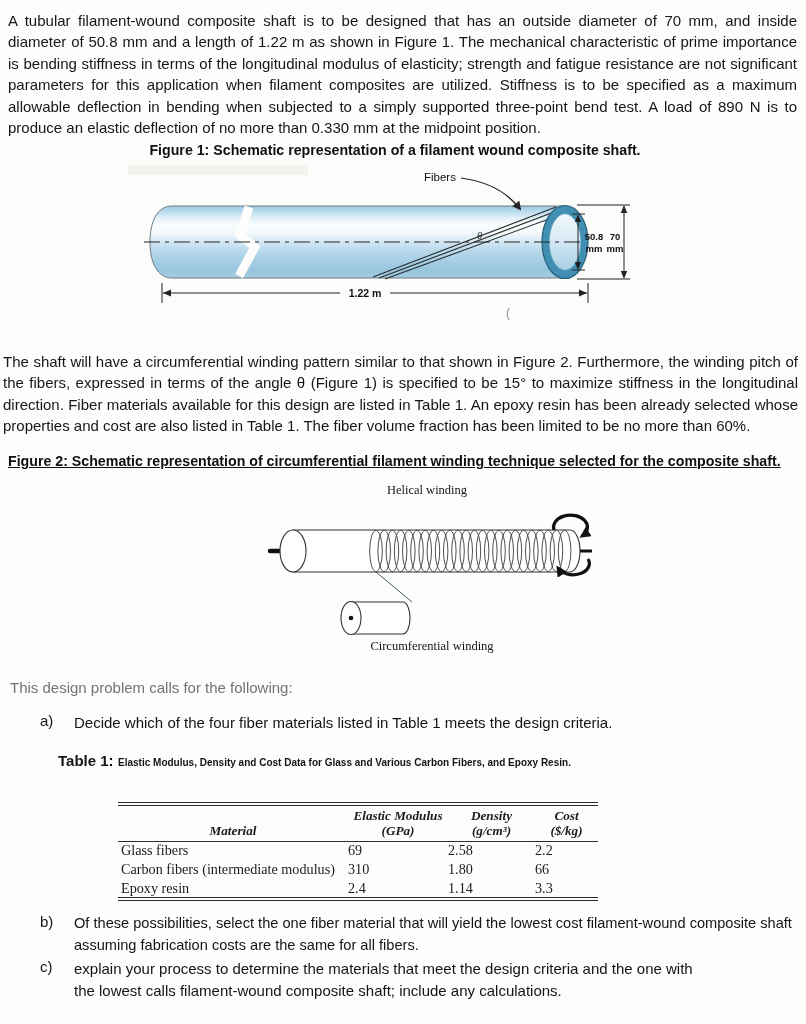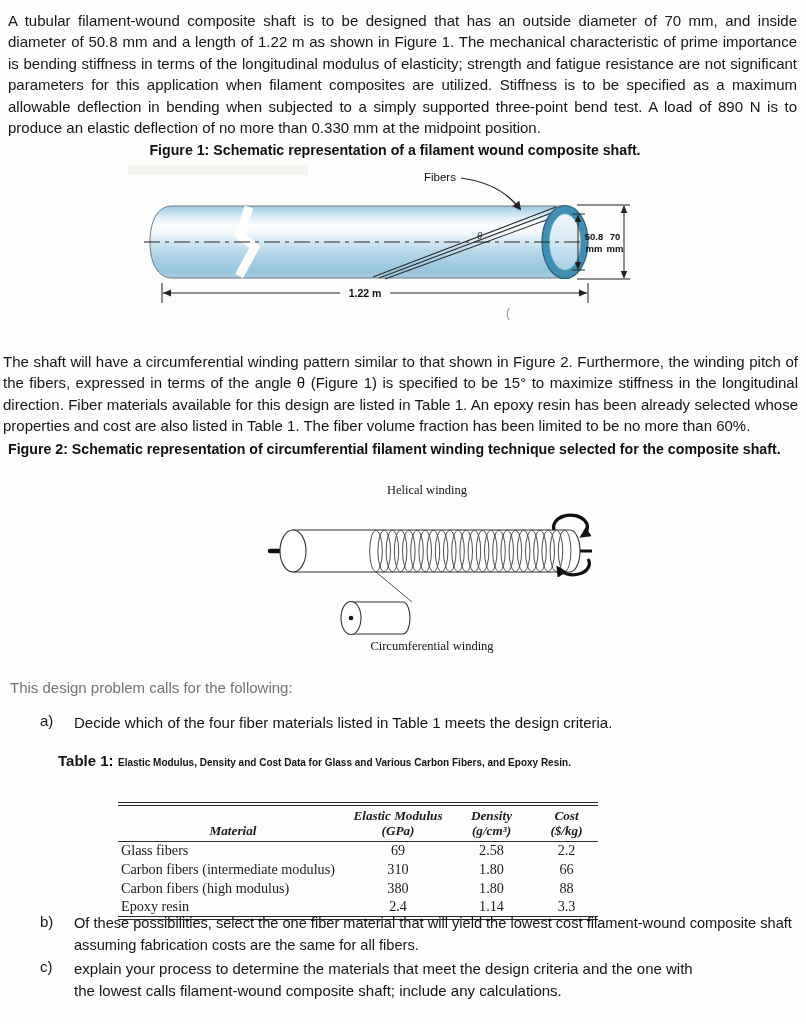--- a/index.html
+++ b/index.html
@@ -30,21 +30,21 @@
   }
   table.t1 col.c-mat { width:230px; }
   table.t1 col.c-mod { width:100px; }
   table.t1 col.c-den { width:87px; }
   table.t1 col.c-cost { width:63px; }
   table.t1 thead th {
     font-weight:bold; font-style:italic; font-size:13.2px; line-height:1.12;
     vertical-align:bottom; padding:3px 0 2px; text-align:center;
     border-bottom:1.5px solid #2b2b2b;
   }
-  table.t1 tbody td { font-size:14.2px; height:18.6px; padding:0; text-align:center; }
+  table.t1 tbody td { font-size:14.2px; height:18.6px; padding:0; }
   table.t1 tbody td.mat { text-align:left; padding-left:3px; }
   .stray { font-size:12px; color:#8a8a8a; }
   svg text { font-family:"Liberation Sans", sans-serif; }
   svg text.serif { font-family:"Liberation Serif", serif; }
   #coil-group ellipse { fill:none; stroke:#3d3d3d; stroke-width:0.9; }
 </style>
 </head>
 <body>
 
 <div class="abs para" style="left:8px; top:10px; width:789px;">A tubular filament-wound composite shaft is to be designed that has an outside diameter of 70 mm, and inside diameter of 50.8 mm and a length of 1.22 m as shown in Figure 1. The mechanical characteristic of prime importance is bending stiffness in terms of the longitudinal modulus of elasticity; strength and fatigue resistance are not significant parameters for this application when filament composites are utilized. Stiffness is to be specified as a maximum allowable deflection in bending when subjected to a simply supported three-point bend test. A load of 890 N is to produce an elastic deflection of no more than 0.330 mm at the midpoint position.</div>
@@ -128,21 +128,21 @@
   </g>
   <g fill="#222">
     <polygon points="35,130 43,126.5 43,133.5"></polygon>
     <polygon points="459,130 451,126.5 451,133.5"></polygon>
   </g>
   <text x="237" y="134" font-size="10.5" text-anchor="middle" font-weight="600" fill="#111">1.22 m</text>
 </svg>
 
 <div class="abs para" style="left:3px; top:351px; width:795px;">The shaft will have a circumferential winding pattern similar to that shown in Figure 2. Furthermore, the winding pitch of the fibers, expressed in terms of the angle θ (Figure 1) is specified to be 15° to maximize stiffness in the longitudinal direction. Fiber materials available for this design are listed in Table 1. An epoxy resin has been already selected whose properties and cost are also listed in Table 1. The fiber volume fraction has been limited to be no more than 60%.</div>
 
-<div class="abs figcap" style="left:8px; top:441px;">Figure 2: Schematic representation of circumferential filament winding technique selected for the composite shaft.</div>
+<div class="abs figcap" style="left:8px; top:453px;text-decoration:underline;">Figure 2: Schematic representation of circumferential filament winding technique selected for the composite shaft.</div>
 
 <svg class="abs" style="left:230px; top:480px;" width="390" height="190" viewBox="0 0 390 190">
   <defs>
     <marker id="rot" markerUnits="userSpaceOnUse" markerWidth="11" markerHeight="11" refX="8" refY="5.5" orient="auto">
       <path d="M0,0 L11,5.5 L0,11 Z" fill="#111"></path>
     </marker>
   </defs>
 
   <text x="197" y="14" class="serif" font-size="12.5" text-anchor="middle" fill="#151515">Helical winding</text>
 
@@ -234,26 +234,20 @@
         <td>2.58</td>
         <td>2.2</td>
       </tr>
       <tr>
         <td class="mat">Carbon fibers (intermediate modulus)</td>
         <td>310</td>
         <td>1.80</td>
         <td>66</td>
       </tr>
       <tr>
-        <td class="mat">Carbon fibers (high modulus)</td>
-        <td>380</td>
-        <td>1.80</td>
-        <td>88</td>
-      </tr>
-      <tr>
         <td class="mat">Epoxy resin</td>
         <td>2.4</td>
         <td>1.14</td>
         <td>3.3</td>
       </tr>
     </tbody>
   </table>
 </div>
 
 <div class="abs item-b" style="left:0; top:913px; width:806px;">

